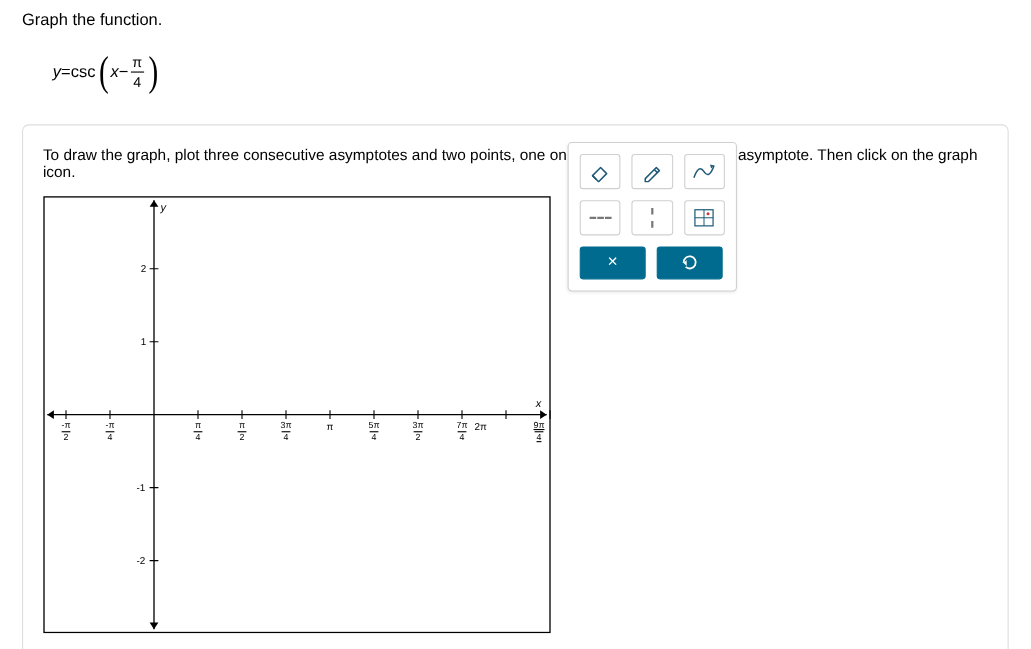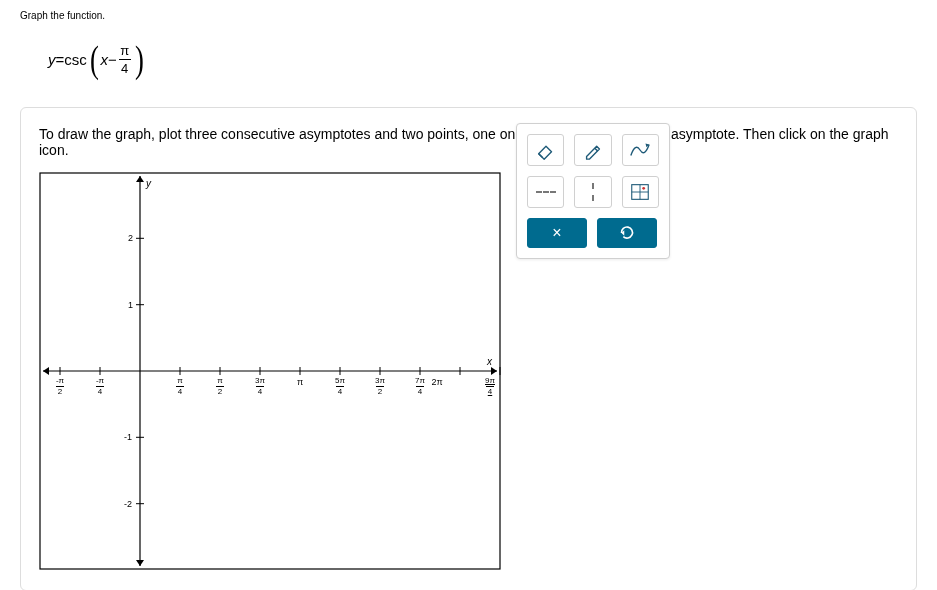--- a/index.html
+++ b/index.html
@@ -5,21 +5,21 @@
     * { margin: 0; padding: 0; box-sizing: border-box; }
     body {
       width: 937px;
       height: 590px;
       font-family: Arial, sans-serif;
       background: #fff;
       padding: 10px 20px;
       position: relative;
     }
     .question-title {
-      font-size: 10px;
+      font-size: 15px;
       color: #000;
       margin-bottom: 18px;
     }
     .equation-row {
       margin-left: 28px;
       margin-bottom: 28px;
       font-size: 15px;
       font-style: italic;
       color: #000;
       display: flex;

